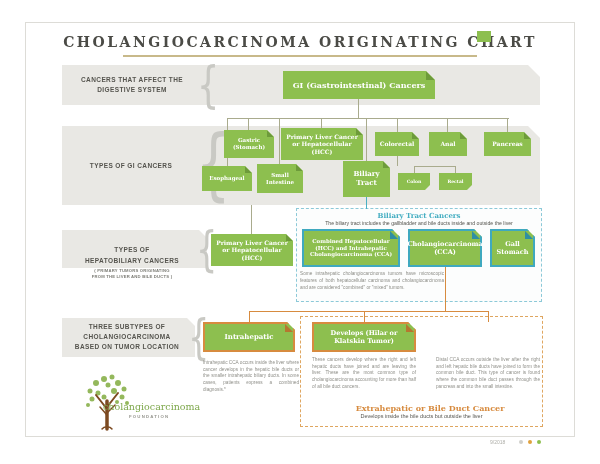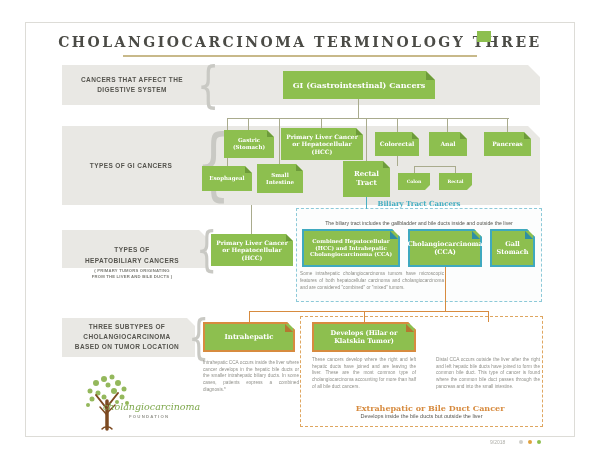--- a/index.html
+++ b/index.html
@@ -47,34 +47,34 @@
     font-weight:bold; color:#45aec2; font-size:7px; }
   .callout-sub { position:absolute; text-align:center; color:#55544e; font-size:5.2px; }
 
   .smallnote { position:absolute; color:#8d8d87; font-size:4.7px; line-height:1.45; text-align:justify; }
   .desc { position:absolute; color:#8f8f89; font-size:4.7px; line-height:1.42; text-align:justify; }
 
   .extra-title { position:absolute; text-align:center; font-family:"DejaVu Serif", serif;
     font-weight:bold; color:#d78b3f; font-size:8px; }
   .extra-sub { position:absolute; text-align:center; color:#55544e; font-size:5.5px; }
 
-  .logo-name { position:absolute; font-family:"DejaVu Serif", serif; font-style:italic;
+  .logo-name { position:absolute; font-family:"DejaVu Serif", serif; 
     color:#7da74b; font-size:9.5px; }
   .logo-sub { position:absolute; color:#96968f; font-size:4.3px; letter-spacing:1.2px; font-weight:bold; }
 
   .footer-date { position:absolute; color:#aeaea8; font-size:5px; }
   .dot { position:absolute; width:4px; height:4px; border-radius:50%; }
 </style>
 </head>
 <body>
 
 <div class="page">
   <div class="frame"></div>
 
-  <div class="chart-title">CHOLANGIOCARCINOMA TERMINOLOGY THREE</div>
+  <div class="chart-title">CHOLANGIOCARCINOMA ORIGINATING CHART</div>
   <div class="title-underline"></div>
   <div class="accent-square"></div>
 
   <div class="band" style="left:62px;top:65px;width:478px;height:40px;--bv:12px"></div>
   <div class="band" style="left:62px;top:126px;width:478px;height:79px;--bv:12px"></div>
   <div class="band" style="left:62px;top:230px;width:145px;height:38px;--bv:8px"></div>
   <div class="band" style="left:62px;top:318px;width:133px;height:39px;--bv:8px"></div>
 
   <div class="rowlabel" style="left:68px;top:75px;width:128px">CANCERS THAT AFFECT THE
 DIGESTIVE SYSTEM</div>
@@ -105,40 +105,40 @@
   <div class="ln" style="left:279px;top:118px;width:1px;height:46px"></div>
   <div class="ln" style="left:366px;top:118px;width:1px;height:43px"></div>
   <div class="ln" style="left:397px;top:156px;width:1px;height:10px"></div>
   <div class="ln" style="left:414px;top:166px;width:42px;height:1px"></div>
   <div class="ln" style="left:414px;top:166px;width:1px;height:7px"></div>
   <div class="ln" style="left:455px;top:166px;width:1px;height:7px"></div>
   <div class="ln" style="left:251px;top:205px;width:1px;height:29px"></div>
 
   <div class="dashbox" style="left:296px;top:208px;width:246px;height:94px"></div>
   <div class="ln teal" style="left:366px;top:197px;width:1px;height:12px"></div>
-  <div class="callout-title" style="left:296px;top:199px;width:246px">Biliary Tract Cancers</div>
+  <div class="callout-title" style="left:296px;top:211px;width:246px">Biliary Tract Cancers</div>
   <div class="callout-sub" style="left:296px;top:220px;width:246px">The biliary tract includes the gallbladder and bile ducts inside and outside the liver</div>
 
   <div class="ln orange" style="left:445px;top:267px;width:1px;height:45px"></div>
   <div class="ln orange" style="left:249px;top:311px;width:240px;height:1px"></div>
   <div class="ln orange" style="left:249px;top:311px;width:1px;height:11px"></div>
   <div class="ln orange" style="left:364px;top:311px;width:1px;height:11px"></div>
   <div class="ln orange" style="left:488px;top:311px;width:1px;height:11px"></div>
   <div class="dashbox orange" style="left:300px;top:316px;width:243px;height:111px"></div>
 
   <div class="gbox" style="left:283px;top:71px;width:152px;height:28px;font-size:8px;--f:9px">GI (Gastrointestinal) Cancers</div>
 
   <div class="gbox" style="left:224px;top:130px;width:50px;height:28px;font-size:5.5px">Gastric (Stomach)</div>
   <div class="gbox" style="left:281px;top:128px;width:82px;height:32px;font-size:6px">Primary Liver Cancer or Hepatocellular (HCC)</div>
   <div class="gbox" style="left:375px;top:132px;width:44px;height:24px;font-size:6px">Colorectal</div>
   <div class="gbox" style="left:429px;top:132px;width:38px;height:24px;font-size:6px">Anal</div>
   <div class="gbox" style="left:484px;top:132px;width:47px;height:24px;font-size:6px">Pancreas</div>
   <div class="gbox" style="left:202px;top:166px;width:50px;height:25px;font-size:5.5px">Esophageal</div>
   <div class="gbox" style="left:257px;top:164px;width:46px;height:29px;font-size:5.5px">Small Intestine</div>
-  <div class="gbox" style="left:343px;top:161px;width:47px;height:36px;font-size:7px">Rectal Tract</div>
+  <div class="gbox" style="left:343px;top:161px;width:47px;height:36px;font-size:7px">Biliary Tract</div>
   <div class="gbox bevel" style="left:398px;top:173px;width:32px;height:17px;font-size:4.5px">Colon</div>
   <div class="gbox bevel" style="left:439px;top:173px;width:33px;height:17px;font-size:4.5px">Rectal</div>
 
   <div class="gbox" style="left:211px;top:234px;width:82px;height:32px;font-size:6px">Primary Liver Cancer or Hepatocellular (HCC)</div>
   <div class="gbox teal" style="left:302px;top:229px;width:98px;height:38px;font-size:5.4px">Combined Hepatocellular (HCC) and Intrahepatic Cholangiocarcinoma (CCA)</div>
   <div class="gbox teal" style="left:408px;top:229px;width:74px;height:38px;font-size:6.5px">Cholangiocarcinoma (CCA)</div>
   <div class="gbox teal" style="left:490px;top:229px;width:45px;height:38px;font-size:6.5px">Gall Stomach</div>
   <div class="smallnote" style="left:300px;top:271px;width:144px">Some intrahepatic cholangiocarcinoma tumors have microscopic features of both hepatocellular carcinoma and cholangiocarcinoma and are considered "combined" or "mixed" tumors.</div>
 
   <div class="gbox orange" style="left:203px;top:322px;width:92px;height:30px;font-size:7px">Intrahepatic</div>

